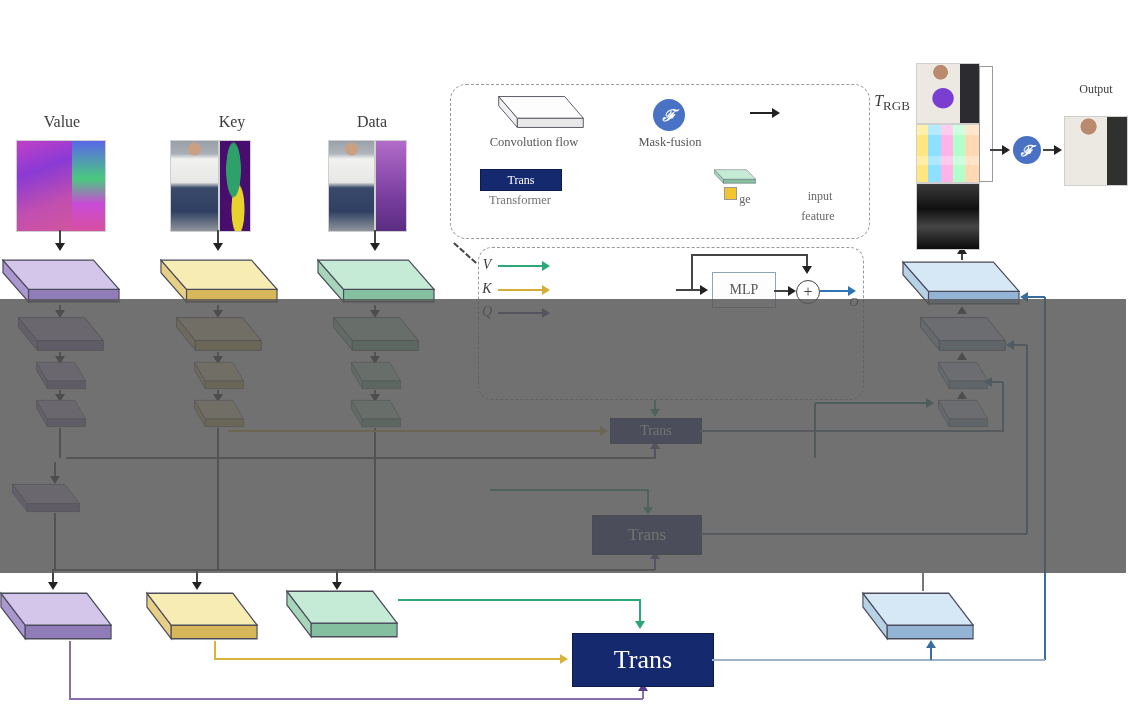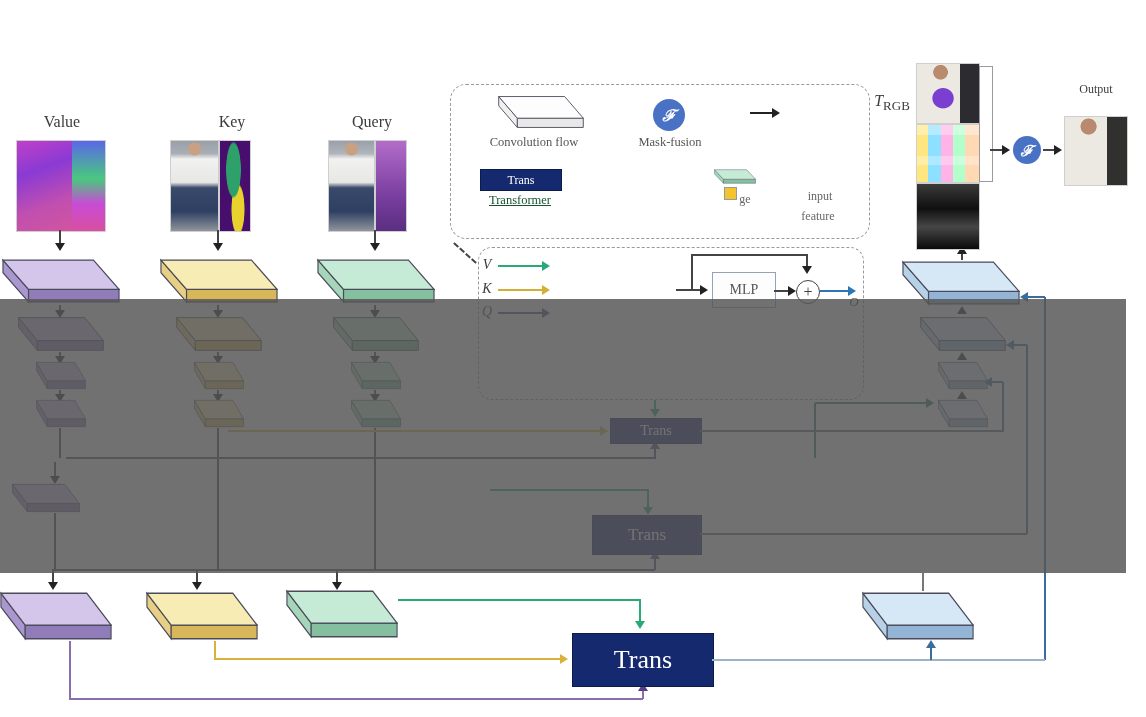--- a/index.html
+++ b/index.html
@@ -44,21 +44,21 @@
     text-shadow:4px 0 0 #000,-4px 0 0 #000,0 4px 0 #000,0 -4px 0 #000,
                 3px 3px 0 #000,-3px 3px 0 #000,3px -3px 0 #000,-3px -3px 0 #000,8px 8px 0 #141414;}
 </style>
 </head>
 <body>
 
 <div id="stage">
 
   <div class="lbl" style="left:24px;top:113px;width:76px;font-size:16px;">Value</div>
   <div class="lbl" style="left:202px;top:113px;width:60px;font-size:16px;">Key</div>
-  <div class="lbl" style="left:342px;top:113px;width:60px;font-size:16px;">Query</div>
+  <div class="lbl" style="left:342px;top:113px;width:60px;font-size:16px;">Data</div>
 
   <div class="imgbox" style="left:16px;top:140px;width:88px;height:90px;
        background:
          linear-gradient(180deg,#5a67e8 0%,#49c97e 42%,#c84bd6 70%,#d84fa0 100%) no-repeat 100% 0/38% 100%,
          linear-gradient(160deg,#c040c8 0%,#8a3ad4 30%,#c04fb0 62%,#d8569a 100%);"></div>
   <div class="imgbox" style="left:170px;top:140px;width:47px;height:90px;
        background:
          radial-gradient(circle at 50% 9%,#caa083 0 7%,transparent 8%),
          linear-gradient(180deg,#9aa0a8 0%,#a8aeb5 14%,#f1f1ef 20%,#e7e7e5 46%,#3a4a6b 52%,#2e3f62 78%,#90959d 100%);"></div>
   <div class="imgbox" style="left:219px;top:140px;width:30px;height:90px;
@@ -362,21 +362,21 @@
   <div class="lbl" style="left:468px;top:135px;width:132px;font-size:12.5px;color:#555;">Convolution flow</div>
   <div class="fcircle" style="left:653px;top:99px;width:32px;height:32px;font-size:16px;">
     <span>ℱ</span>
   </div>
   <div class="lbl" style="left:620px;top:135px;width:100px;font-size:12.5px;color:#555;">Mask-fusion</div>
   <div class="hline" style="left:750px;top:112px;width:24px;background:#222;"></div>
   <div class="arr arr-right" style="left:772px;top:108px;"></div>
   <div class="navybox" style="left:480px;top:169px;width:80px;height:20px;font-size:12px;">
     <span>Trans</span>
   </div>
-  <div class="lbl" style="left:455px;top:193px;width:130px;font-size:12.5px;color:#14532d;text-decoration:underline;">Transformer</div>
+  <div class="lbl" style="left:455px;top:193px;width:130px;font-size:12.5px;color:#737373;">Transformer</div>
   <div class="slab c-green" style="left:714px;top:169px;width:42px;height:15px;">
       <svg viewBox="0 0 120 44" preserveAspectRatio="none">
         <polygon class="sl" points="1,2 27,30 27,42 1,14"></polygon>
         <polygon class="sf" points="27,30 119,30 119,42 27,42"></polygon>
         <polygon class="st" points="1,2 93,2 119,30 27,30"></polygon>
       </svg>
     </div>
   <div class="abs" style="left:724px;top:187px;width:11px;height:11px;background:#f4c430;border:1px solid #999;"></div>
   <div class="lbl" style="left:732px;top:192px;width:26px;font-size:12px;color:#666;text-align:center;">ge</div>
   <div class="lbl" style="left:796px;top:189px;width:48px;font-size:12px;color:#666;">input</div>

